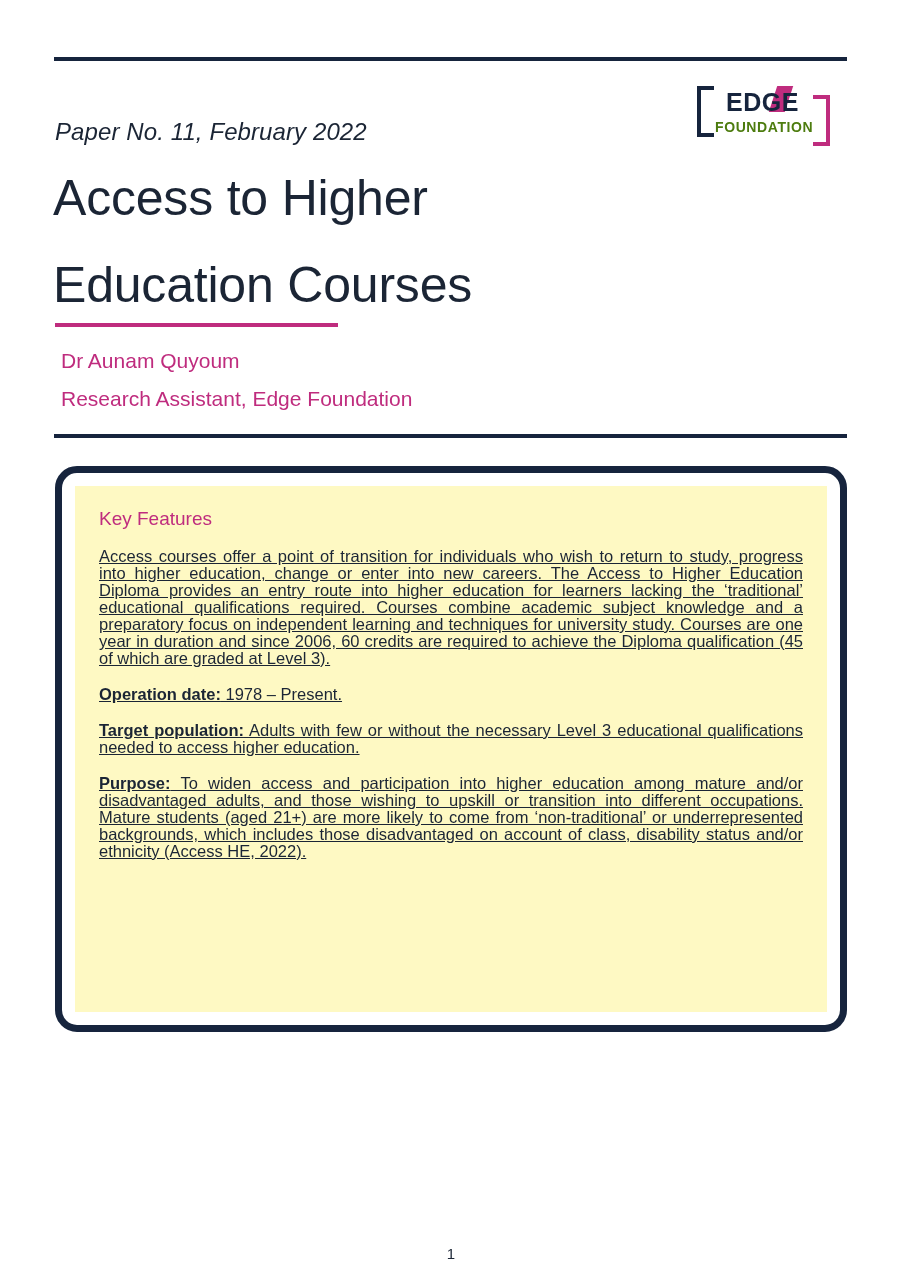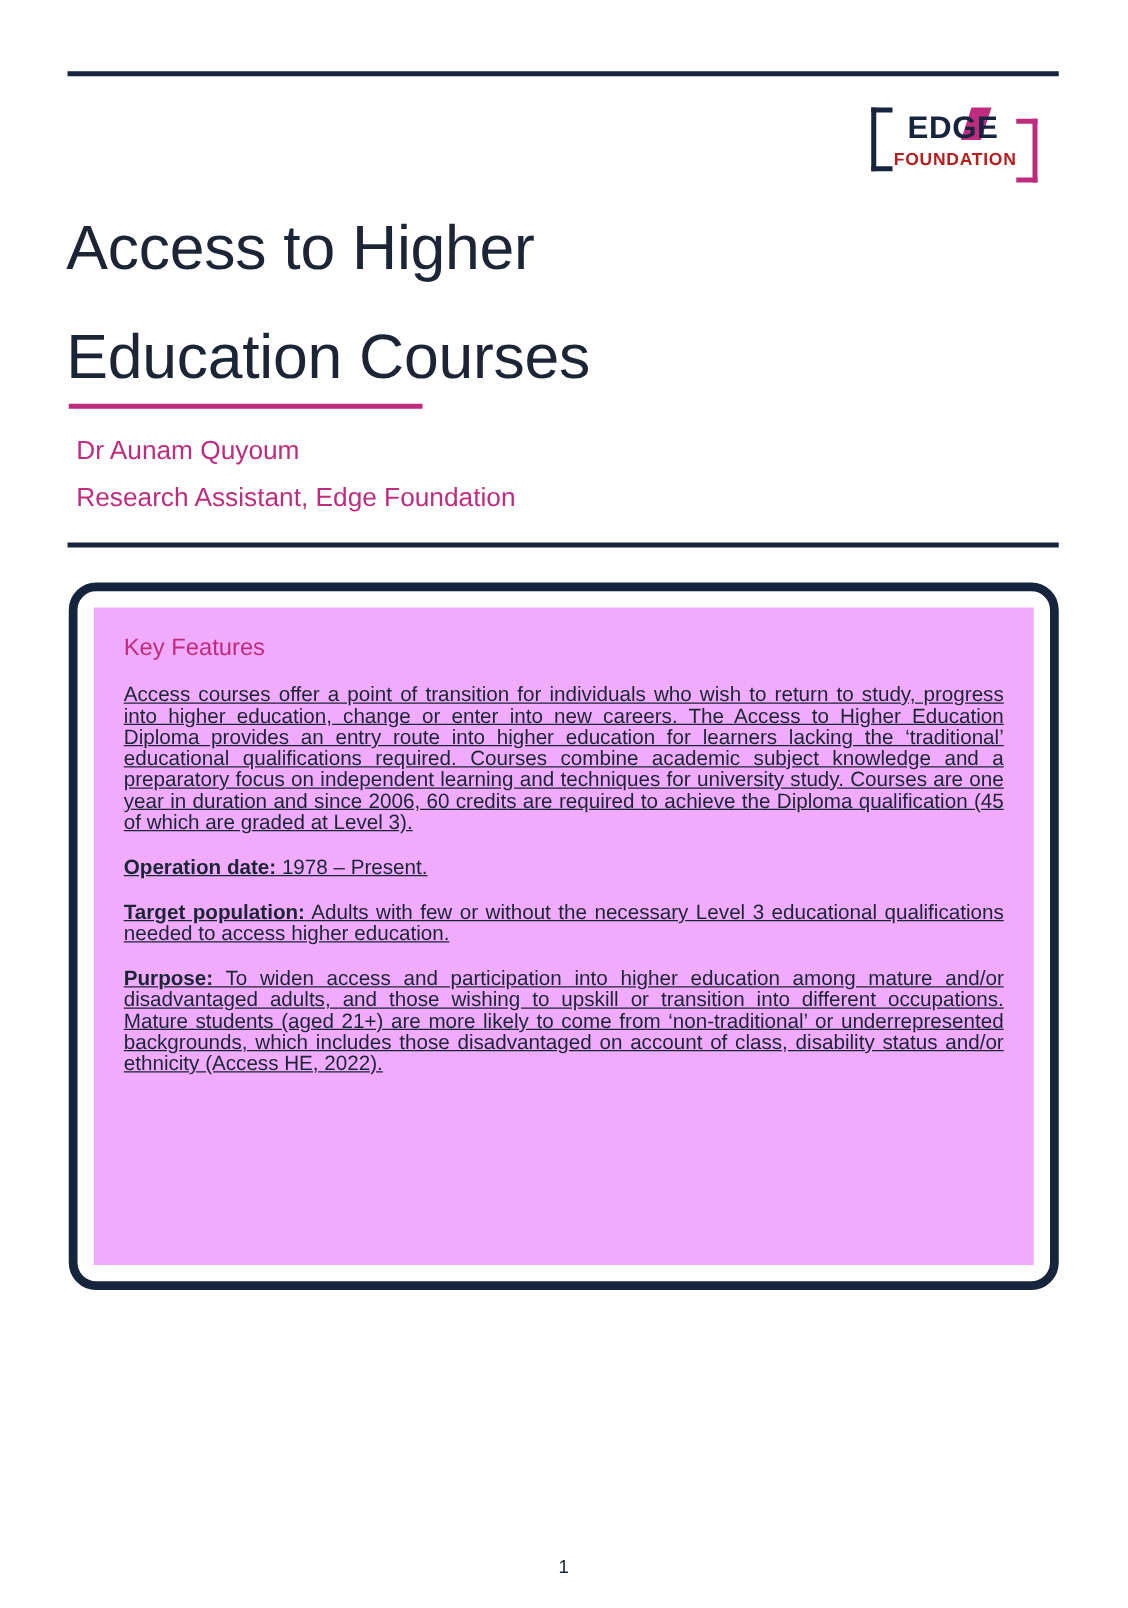--- a/index.html
+++ b/index.html
@@ -117,21 +117,21 @@
     color: #16243d;
     margin-left: 11px;
   }
   .logo .foundation-word {
     position: absolute;
     left: 18px;
     top: 33px;
     font-size: 14px;
     font-weight: bold;
     letter-spacing: 0.6px;
-    color: #b91c1c;
+    color: #4d7c0f;
   }
   .logo .pink-slash {
     position: absolute;
     left: 76px;
     top: 0px;
     width: 16px;
     height: 26px;
     background: #bf2c7e;
     transform: skewX(-18deg);
   }
@@ -147,21 +147,21 @@
     border: 7px solid #16243d;
     border-radius: 22px;
     background: #ffffff;
   }
   .kf-inner {
     position: absolute;
     left: 13px;
     top: 13px;
     right: 13px;
     bottom: 13px;
-    background: #f0abfc;
+    background: #fef9c3;
     padding: 22px 24px 0 24px;
     box-sizing: border-box;
   }
   .kf-heading {
     font-size: 19px;
     color: #bf2c7e;
     margin: 0 0 18px 0;
   }
   .kf-para {
     font-size: 16.5px;
@@ -185,20 +185,21 @@
     color: #1b2535;
   }
 </style>
 </head>
 <body>
 
 <div class="page">
 
   <div class="header-rule-top"></div>
 
+  <div class="series-line two">Paper No. 11, February 2022</div>
 
   <div class="doc-title">Access to Higher Education Courses</div>
 
   <div class="title-underline"></div>
 
   <div class="author-name">Dr Aunam Quyoum</div>
   <div class="author-role">Research Assistant, Edge Foundation</div>
 
   <div class="logo">
     <div class="bracket-left"></div>

